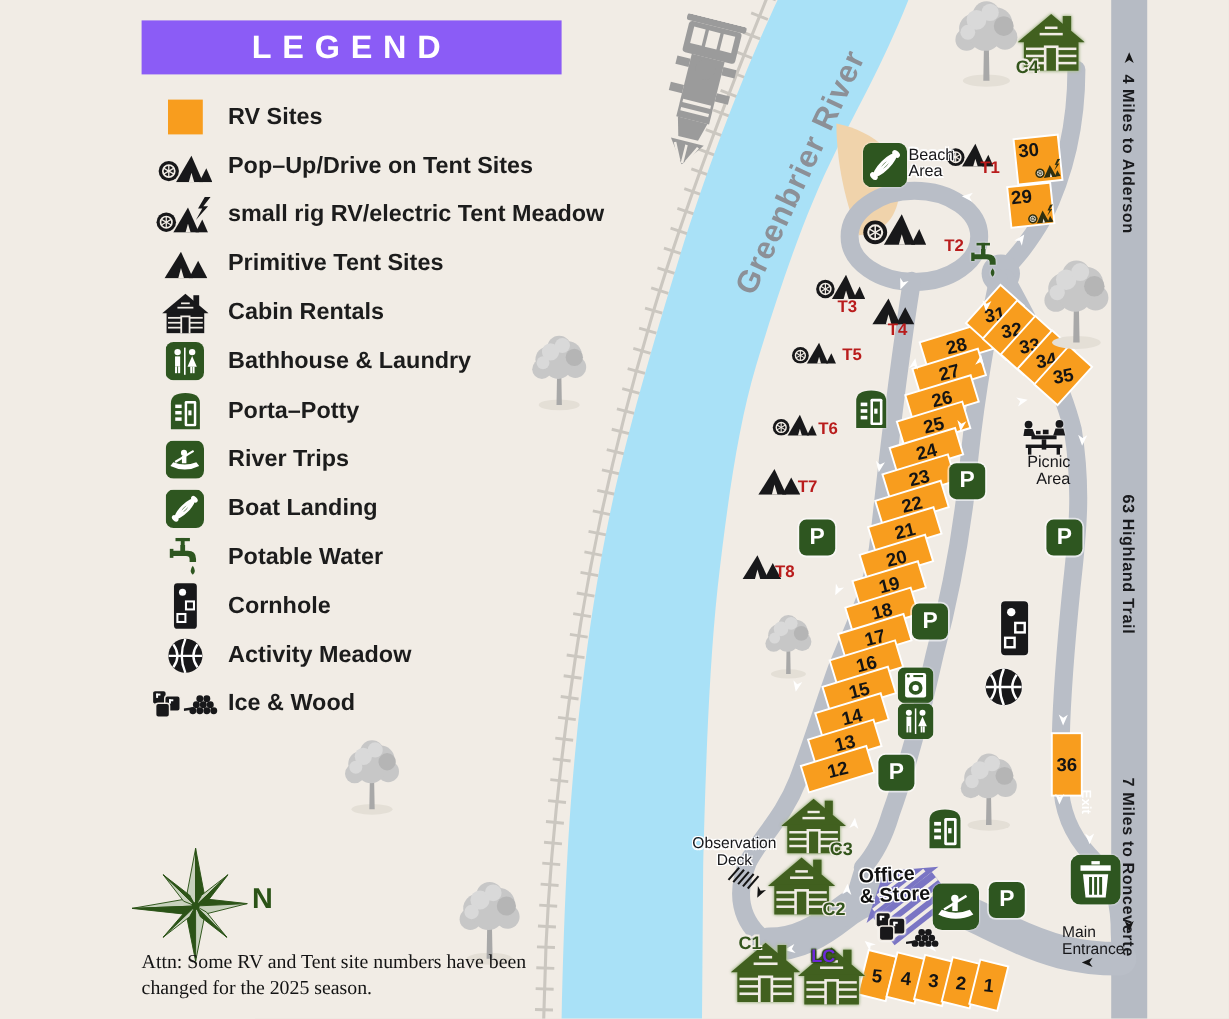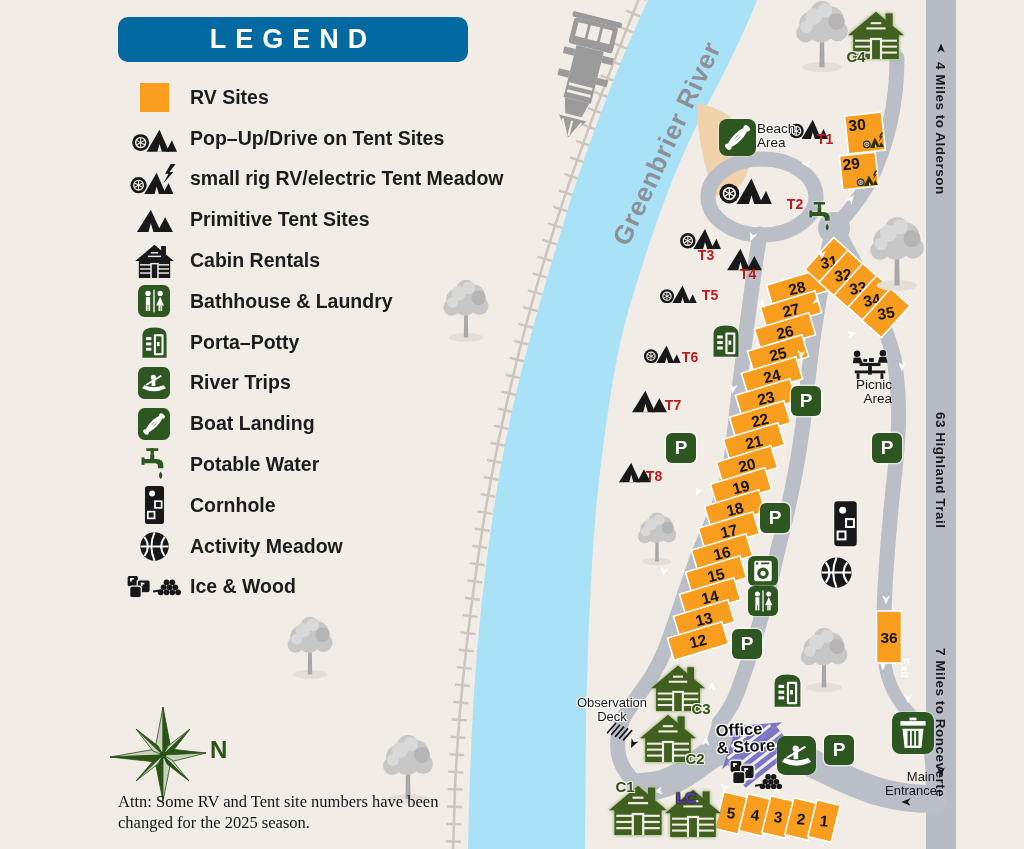--- a/index.html
+++ b/index.html
@@ -1,22 +1,22 @@
 <!DOCTYPE html>
 <html><head>
 <meta charset="utf-8">
 <style>
   html,body{margin:0;padding:0;background:#e7e2da;}
   #stage{position:relative;width:1024px;height:849px;background:#F1ECE5;overflow:hidden;
          font-family:"Liberation Sans",sans-serif;}
   .abs{position:absolute;}
   svg{display:block;}
   
-  #legend-header{position:absolute;left:118px;top:17px;width:350px;height:45px;background:#0369a1;
-    border-radius:10px;display:flex;align-items:center;justify-content:center;color:#fff;
+  #legend-header{position:absolute;left:118px;top:17px;width:350px;height:45px;background:#8b5cf6;
+    border-radius:0;display:flex;align-items:center;justify-content:center;color:#fff;
     font-size:27px;font-weight:bold;letter-spacing:9px;}
   #legend-items{position:absolute;left:118px;top:77px;width:370px;}
   .lrow{display:flex;align-items:center;height:40.8px;}
   .lrow .ibox{width:72px;display:flex;align-items:center;justify-content:center;flex:0 0 72px;}
   .lrow .llabel{font-size:19.5px;color:#1c1c1c;white-space:nowrap;font-weight:bold;}
   .rv-square{width:29px;height:29px;background:#F89D1E;}
   
   .tlabel{position:absolute;transform:translate(-50%,-50%);font-weight:bold;font-size:14px;color:#b91c1c;white-space:nowrap;}
   .clabel{position:absolute;transform:translate(-50%,-50%);font-weight:bold;font-size:15px;color:#33551c;white-space:nowrap;
     text-shadow:-1px -1px 0 #f1ece5,1px -1px 0 #f1ece5,-1px 1px 0 #f1ece5,1px 1px 0 #f1ece5;}
@@ -854,21 +854,21 @@
       <div>Area</div>
   </div>
   <div class="alabel" style="left:840px;top:378px;width:52px;text-align:right;font-size:13.5px;">
     <div>Picnic</div>
       <div>Area</div>
   </div>
   <div class="alabel whalo" style="left:568px;top:696px;width:88px;text-align:center;">
     <div>Observation</div>
       <div>Deck</div>
   </div>
-  <div class="alabel" style="left:885px;top:770px;width:50px;text-align:right;">
+  <div class="alabel" style="left:885px;top:770px;width:50px;text-align:left;">
     <div>Main</div>
       <div>Entrance</div>
   </div>
   <div id="office-label" class="whalo">
     <div>Office</div>
       <div>&amp; Store</div>
   </div>
 
 </div>
 

